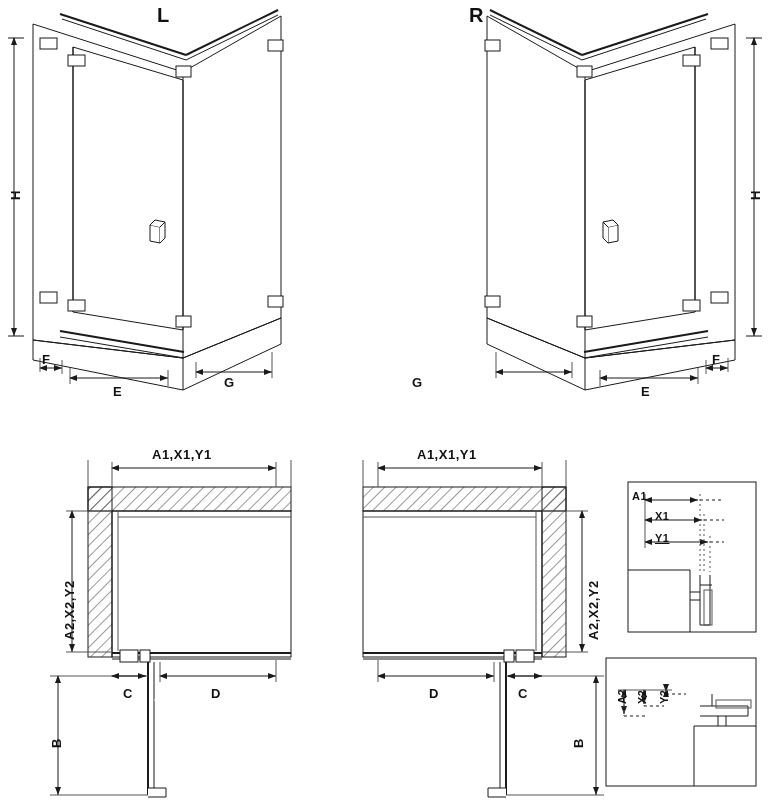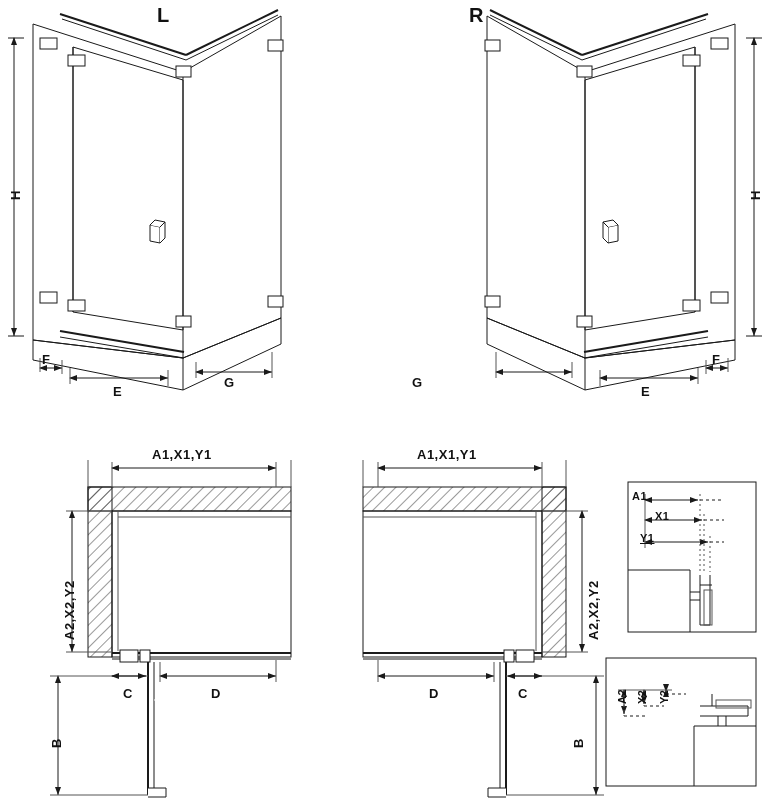--- a/index.html
+++ b/index.html
@@ -230,19 +230,19 @@
 <div class="lbl" style="left:211px;top:686px;">D</div>
 
 <div class="lbl" style="left:429px;top:686px;">D</div>
 <div class="lbl" style="left:518px;top:686px;">C</div>
 
 <div class="lbl rot" style="left:49px;top:748px;">B</div>
 <div class="lbl rot" style="left:571px;top:748px;">B</div>
 
 <div class="lbl sm" style="left:632px;top:490px;">A1</div>
 <div class="lbl sm" style="left:655px;top:510px;text-align:center;">X1</div>
-<div class="lbl sm" style="left:640px;top:532px;text-decoration:underline;">Y1</div>
+<div class="lbl sm" style="left:655px;top:532px;text-decoration:underline;">Y1</div>
 
 <div class="lbl sm rot" style="left:616px;top:704px;">A2</div>
 <div class="lbl sm rot" style="left:636px;top:704px;">X2</div>
 <div class="lbl sm rot" style="left:658px;top:704px;">Y2</div>
 
 </div>
 
 </body></html>

